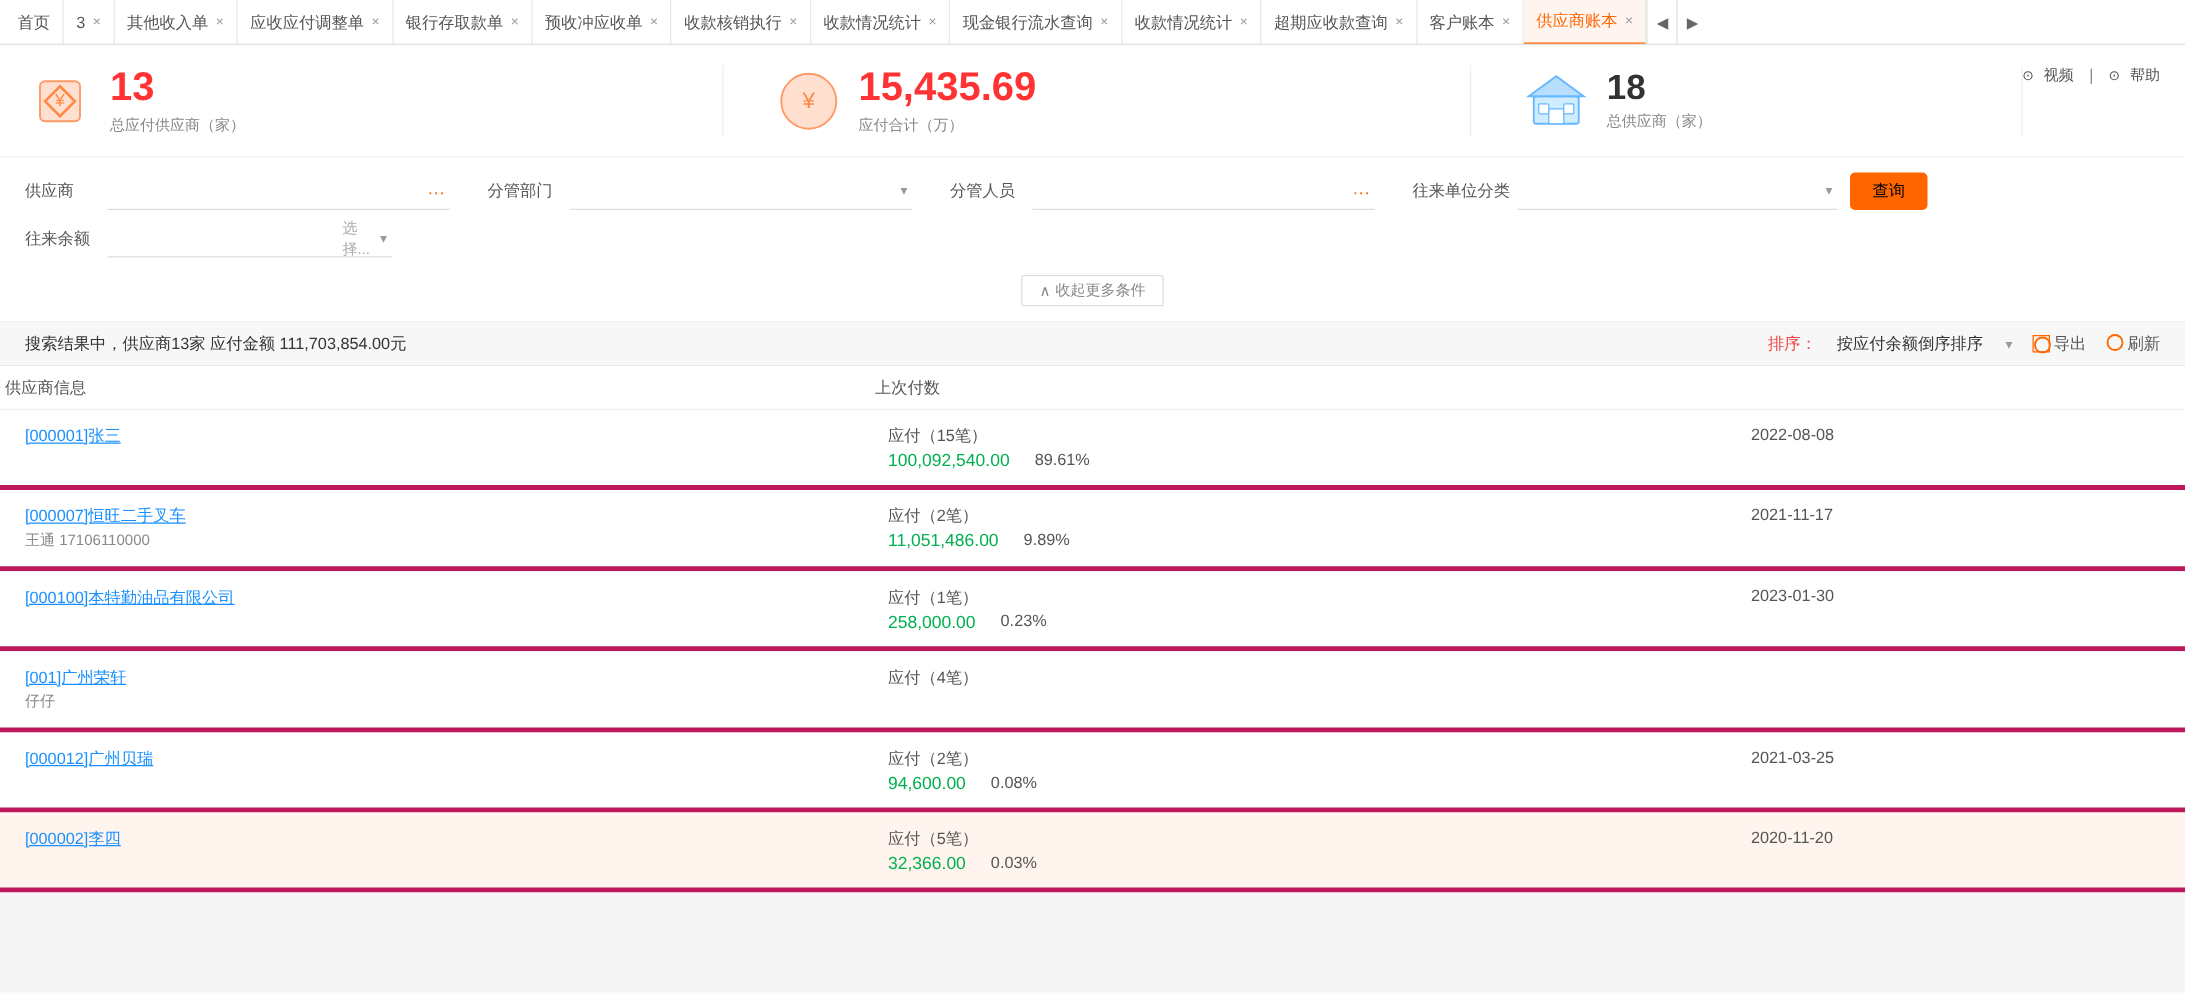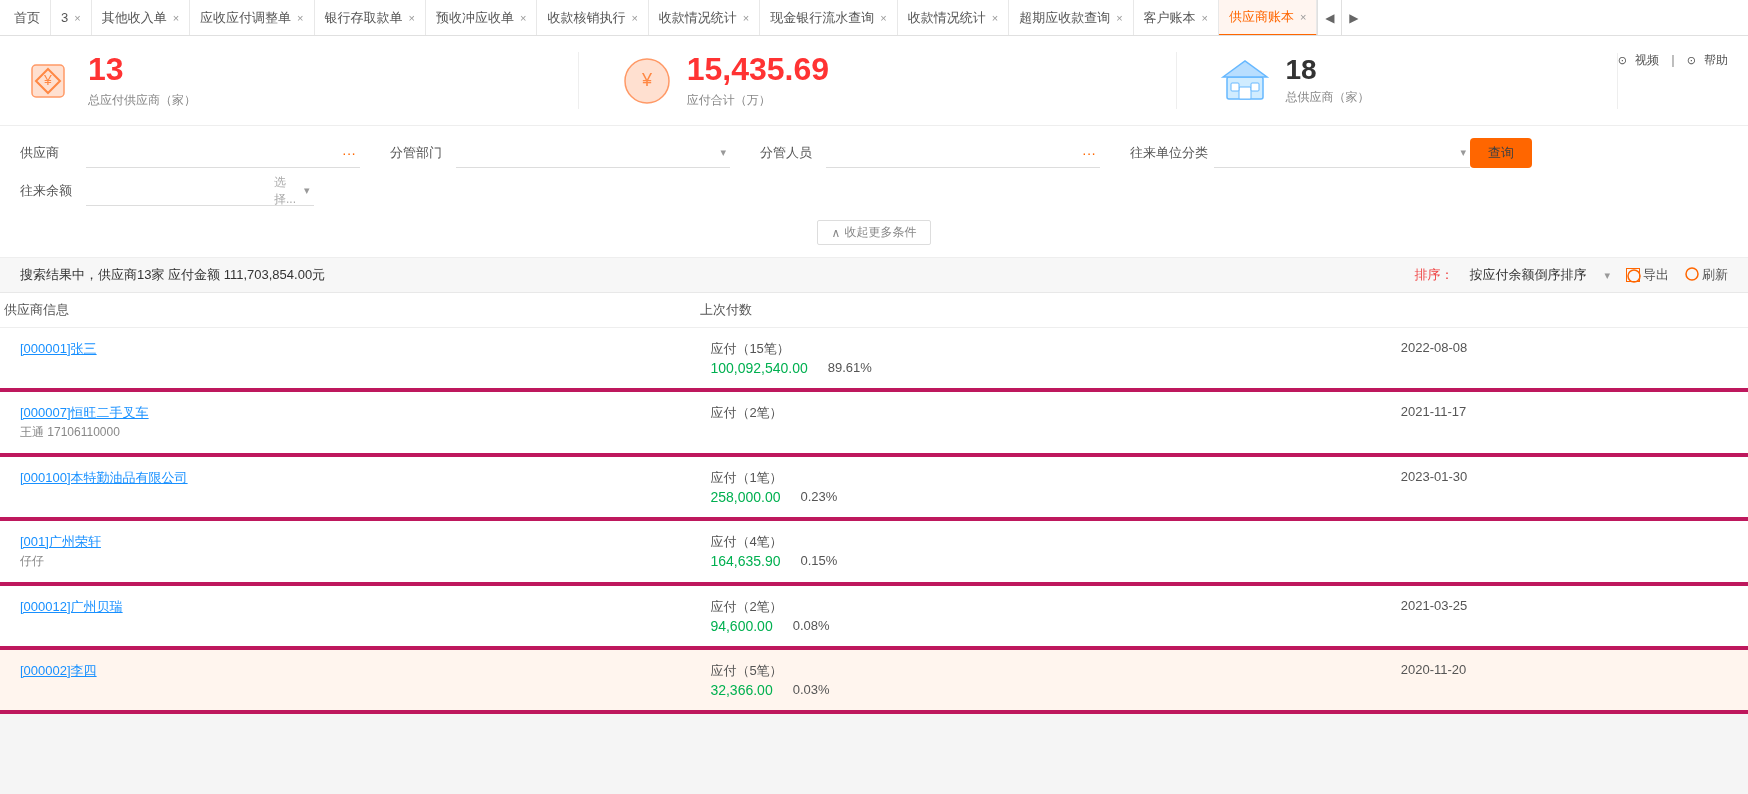--- a/index.html
+++ b/index.html
@@ -142,26 +142,27 @@
       outline: none;
       font-size: 13px;
       background: transparent;
       color: #333;
       padding: 0 4px;
     }
     .filter-select-wrap .chevron { color: #999; font-size: 11px; padding: 0 4px; cursor: pointer; }
     .three-dots { color: #ff6600; font-size: 14px; cursor: pointer; padding: 0 4px; }
     .search-btn {
       background: #ff6600;
-      color: #404040;
+      color: #000000;
       border: none;
       padding: 6px 18px;
       border-radius: 4px;
       cursor: pointer;
       font-size: 13px;
+      margin-left: 10px;
       height: 30px;
     }
     .collapse-bar {
       display: flex;
       justify-content: center;
       padding: 6px 0 4px 0;
     }
     .collapse-btn {
       display: flex;
       align-items: center;
@@ -473,20 +474,24 @@
     </div>
   </div>
 
   <div class="table-row">
     <div>
       <div class="supplier-name">[000007]恒旺二手叉车</div>
       <div class="supplier-sub">王通  17106110000</div>
     </div>
     <div>
       <div class="tx-label">应付（2笔）</div>
+      <div style="display:flex;align-items:center;gap:20px;">
+        <span class="tx-amount">11,051,486.00</span>
+        <span class="tx-percent">9.89%</span>
+      </div>
     </div>
     <div>
       <span class="last-pay">2021-11-17</span>
     </div>
   </div>
 
   <div class="table-row">
     <div>
       <div class="supplier-name">[000100]本特勤油品有限公司</div>
     </div>
@@ -502,24 +507,20 @@
     </div>
   </div>
 
   <div class="table-row">
     <div>
       <div class="supplier-name">[001]广州荣轩</div>
       <div class="supplier-sub">仔仔</div>
     </div>
     <div>
       <div class="tx-label">应付（4笔）</div>
-      <div style="display:flex;align-items:center;gap:20px;">
-        <span class="tx-amount">164,635.90</span>
-        <span class="tx-percent">0.15%</span>
-      </div>
     </div>
     <div>
       <span class="last-pay"></span>
     </div>
   </div>
 
   <div class="table-row">
     <div>
       <div class="supplier-name">[000012]广州贝瑞</div>
     </div>

